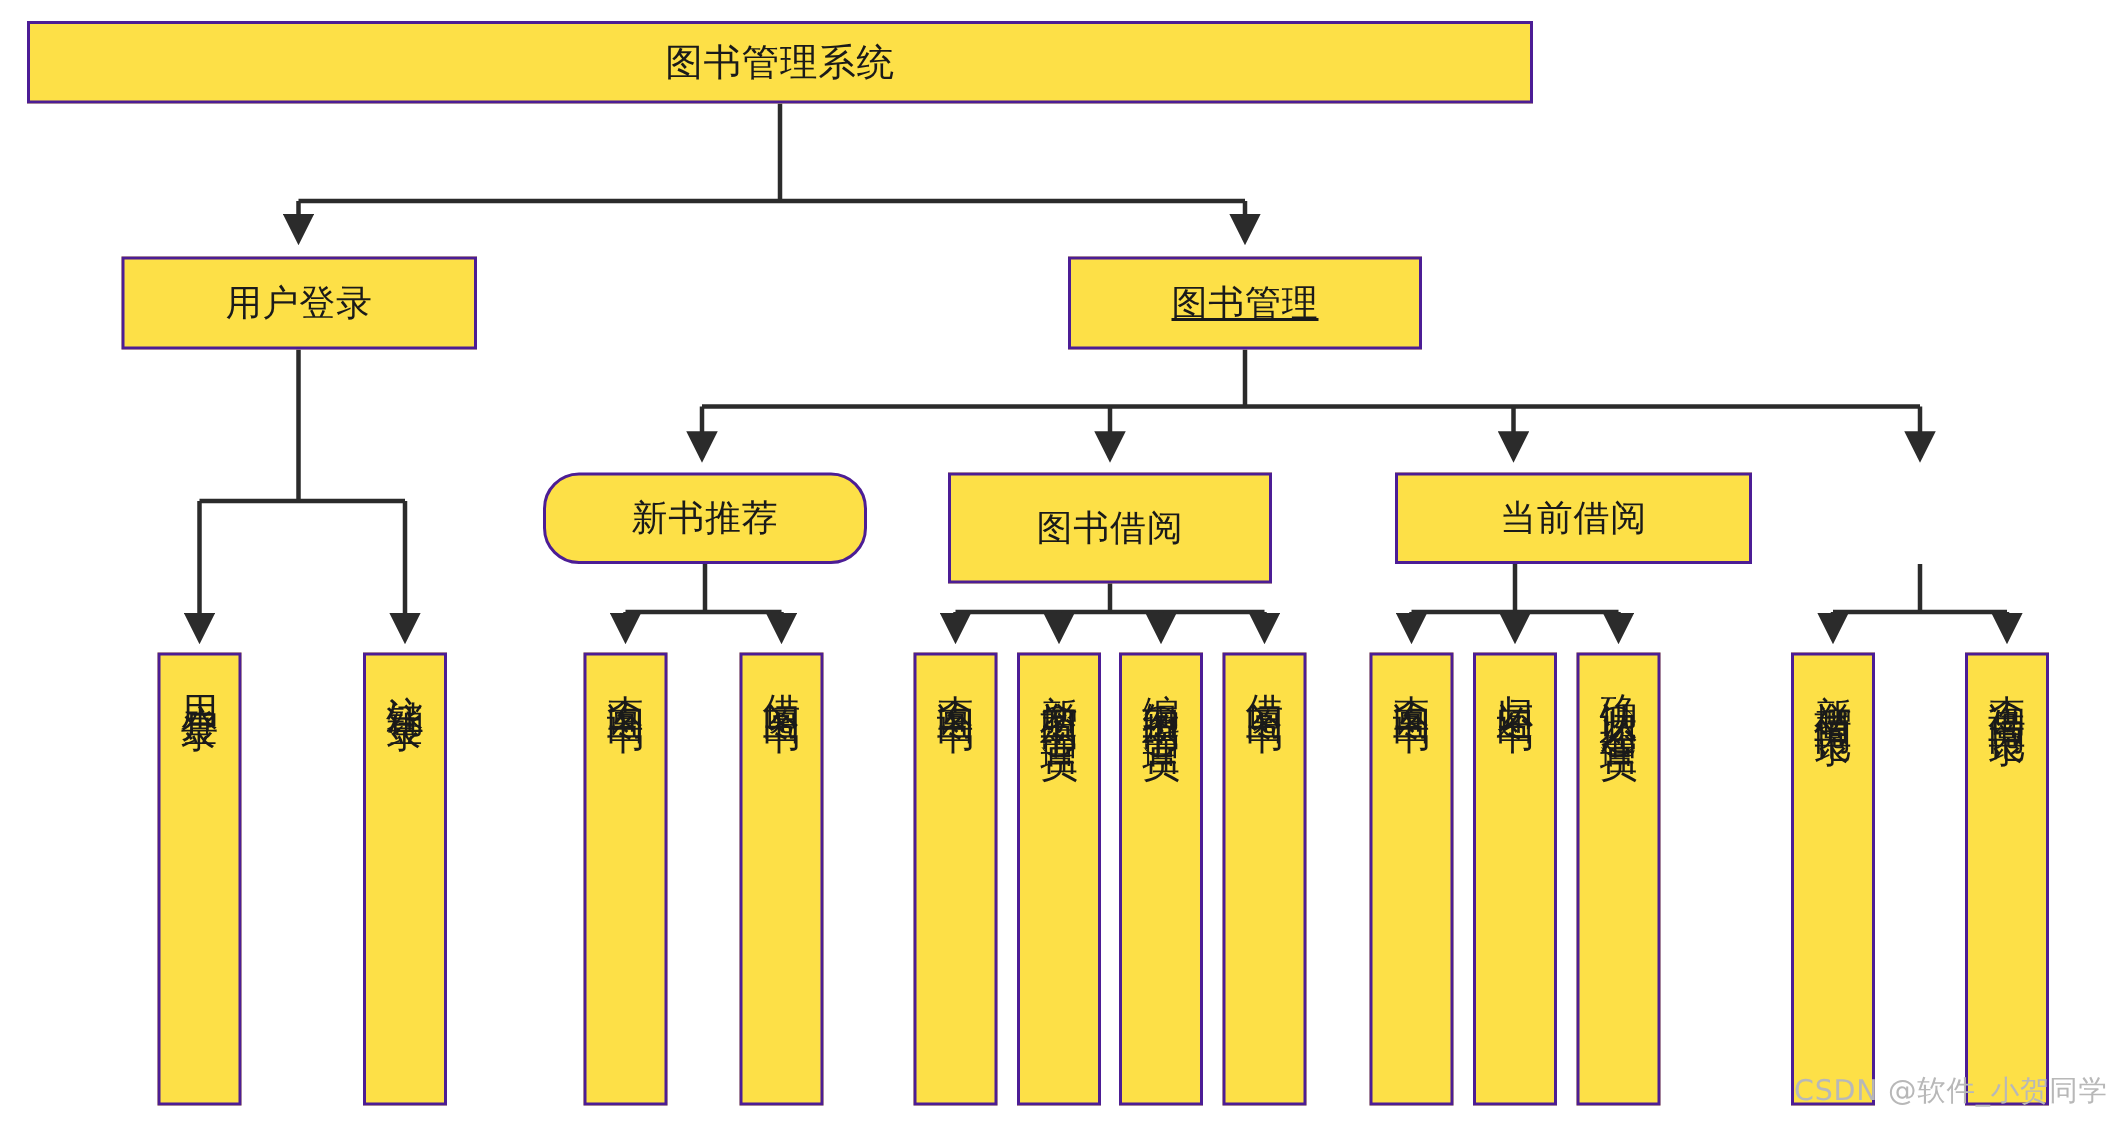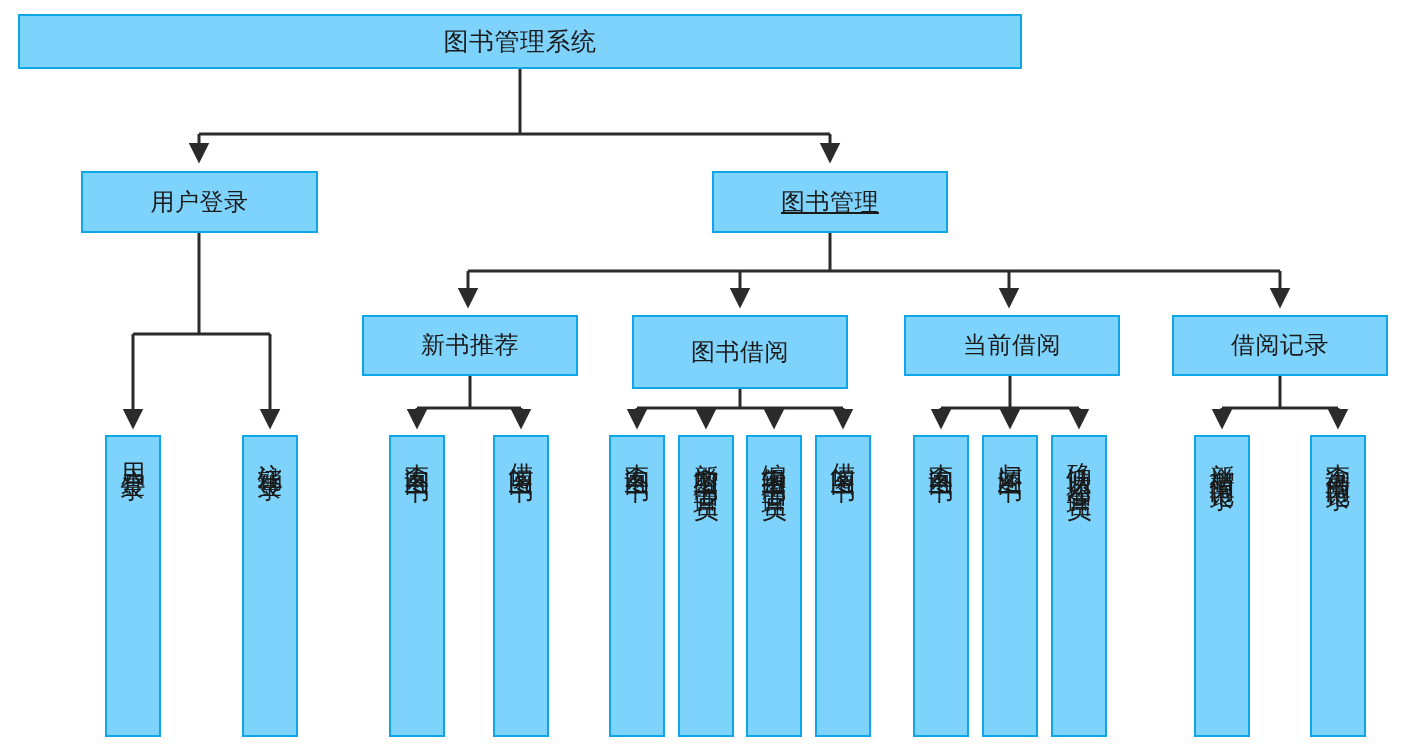--- a/index.html
+++ b/index.html
@@ -21,22 +21,22 @@
     position: absolute;
     left: 0;
     top: 0;
     width: 1405px;
     height: 747px;
     pointer-events: none;
   }
   .node {
     position: absolute;
     box-sizing: border-box;
-    background: #7dd3fc;
-    border: 2px solid #0ea5e9;
+    background: #fde047;
+    border: 2px solid #4c1d95;
     display: flex;
     align-items: center;
     justify-content: center;
     color: #1a1a1a;
   }
   .node .label {
     display: block;
     text-align: center;
     line-height: 1.18;
     letter-spacing: 0.5px;
@@ -127,31 +127,28 @@
     <span class="label">图书管理系统</span>
   </div>
 
   <div class="node lvl2" style="left:81px; top:171px; width:237px; height:62px;">
     <span class="label">用户登录</span>
   </div>
   <div class="node lvl2" style="left:712px; top:171px; width:236px; height:62px;text-decoration:underline;">
     <span class="label">图书管理</span>
   </div>
 
-  <div class="node lvl3" style="left:362px; top:315px; width:216px; height:61px;">
+  <div class="node lvl3" style="left:362px; top:315px; width:216px; height:61px;border-radius:24px;">
     <span class="label">新书推荐</span>
   </div>
   <div class="node lvl3" style="left:632px; top:315px; width:216px; height:74px;">
     <span class="label">图书借阅</span>
   </div>
-  <div class="node lvl3" style="left:904px; top:315px; width:216px; height:61px;">
+  <div class="node lvl3" style="left:930px; top:315px; width:238px; height:61px;">
     <span class="label">当前借阅</span>
-  </div>
-  <div class="node lvl3" style="left:1172px; top:315px; width:216px; height:61px;">
-    <span class="label">借阅记录</span>
   </div>
 
   <div class="node leaf" style="left:105px; top:435px; width:56px; height:302px;">
     <span class="label">用户登录</span>
   </div>
   <div class="node leaf" style="left:242px; top:435px; width:56px; height:302px;">
     <span class="label">注销登录</span>
   </div>
 
   <div class="node leaf" style="left:389px; top:435px; width:56px; height:302px;">
@@ -184,14 +181,15 @@
     <span class="label">确认归还（管理员）</span>
   </div>
 
   <div class="node leaf" style="left:1194px; top:435px; width:56px; height:302px;">
     <span class="label">新增借阅记录</span>
   </div>
   <div class="node leaf" style="left:1310px; top:435px; width:56px; height:302px;">
     <span class="label">查询借阅记录</span>
   </div>
 
+  <div class="watermark" style="left:1196px; top:714px;">CSDN @软件_小贺同学</div>
 
 </div>
 
 </body></html>

